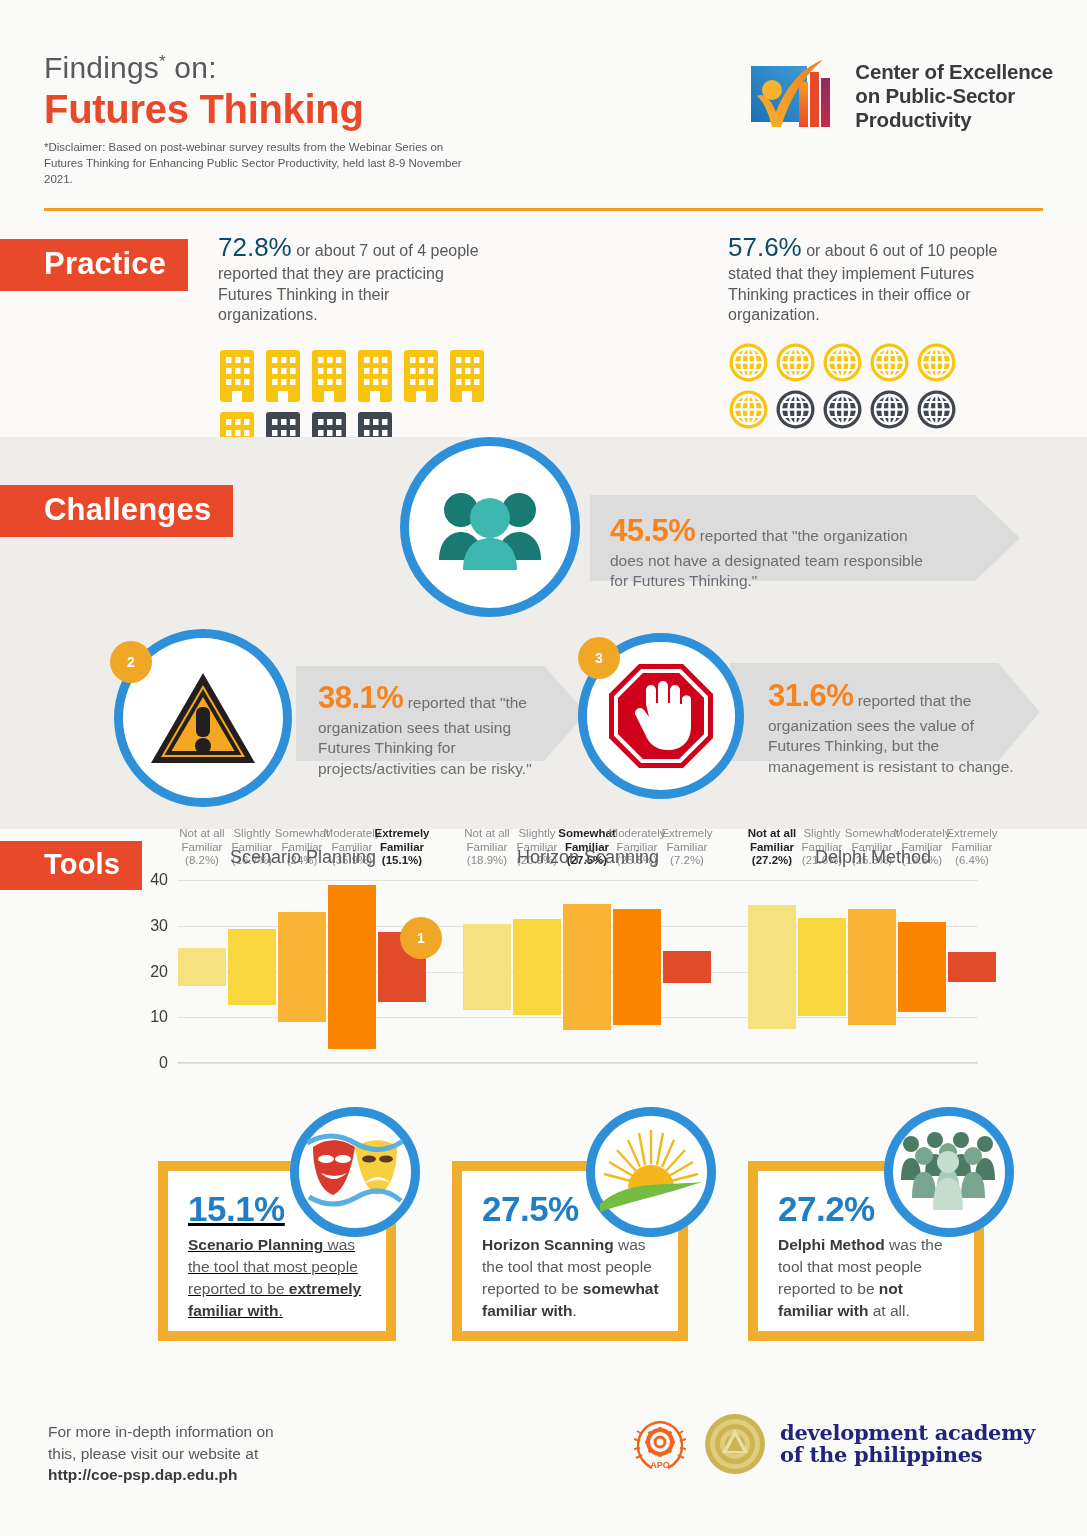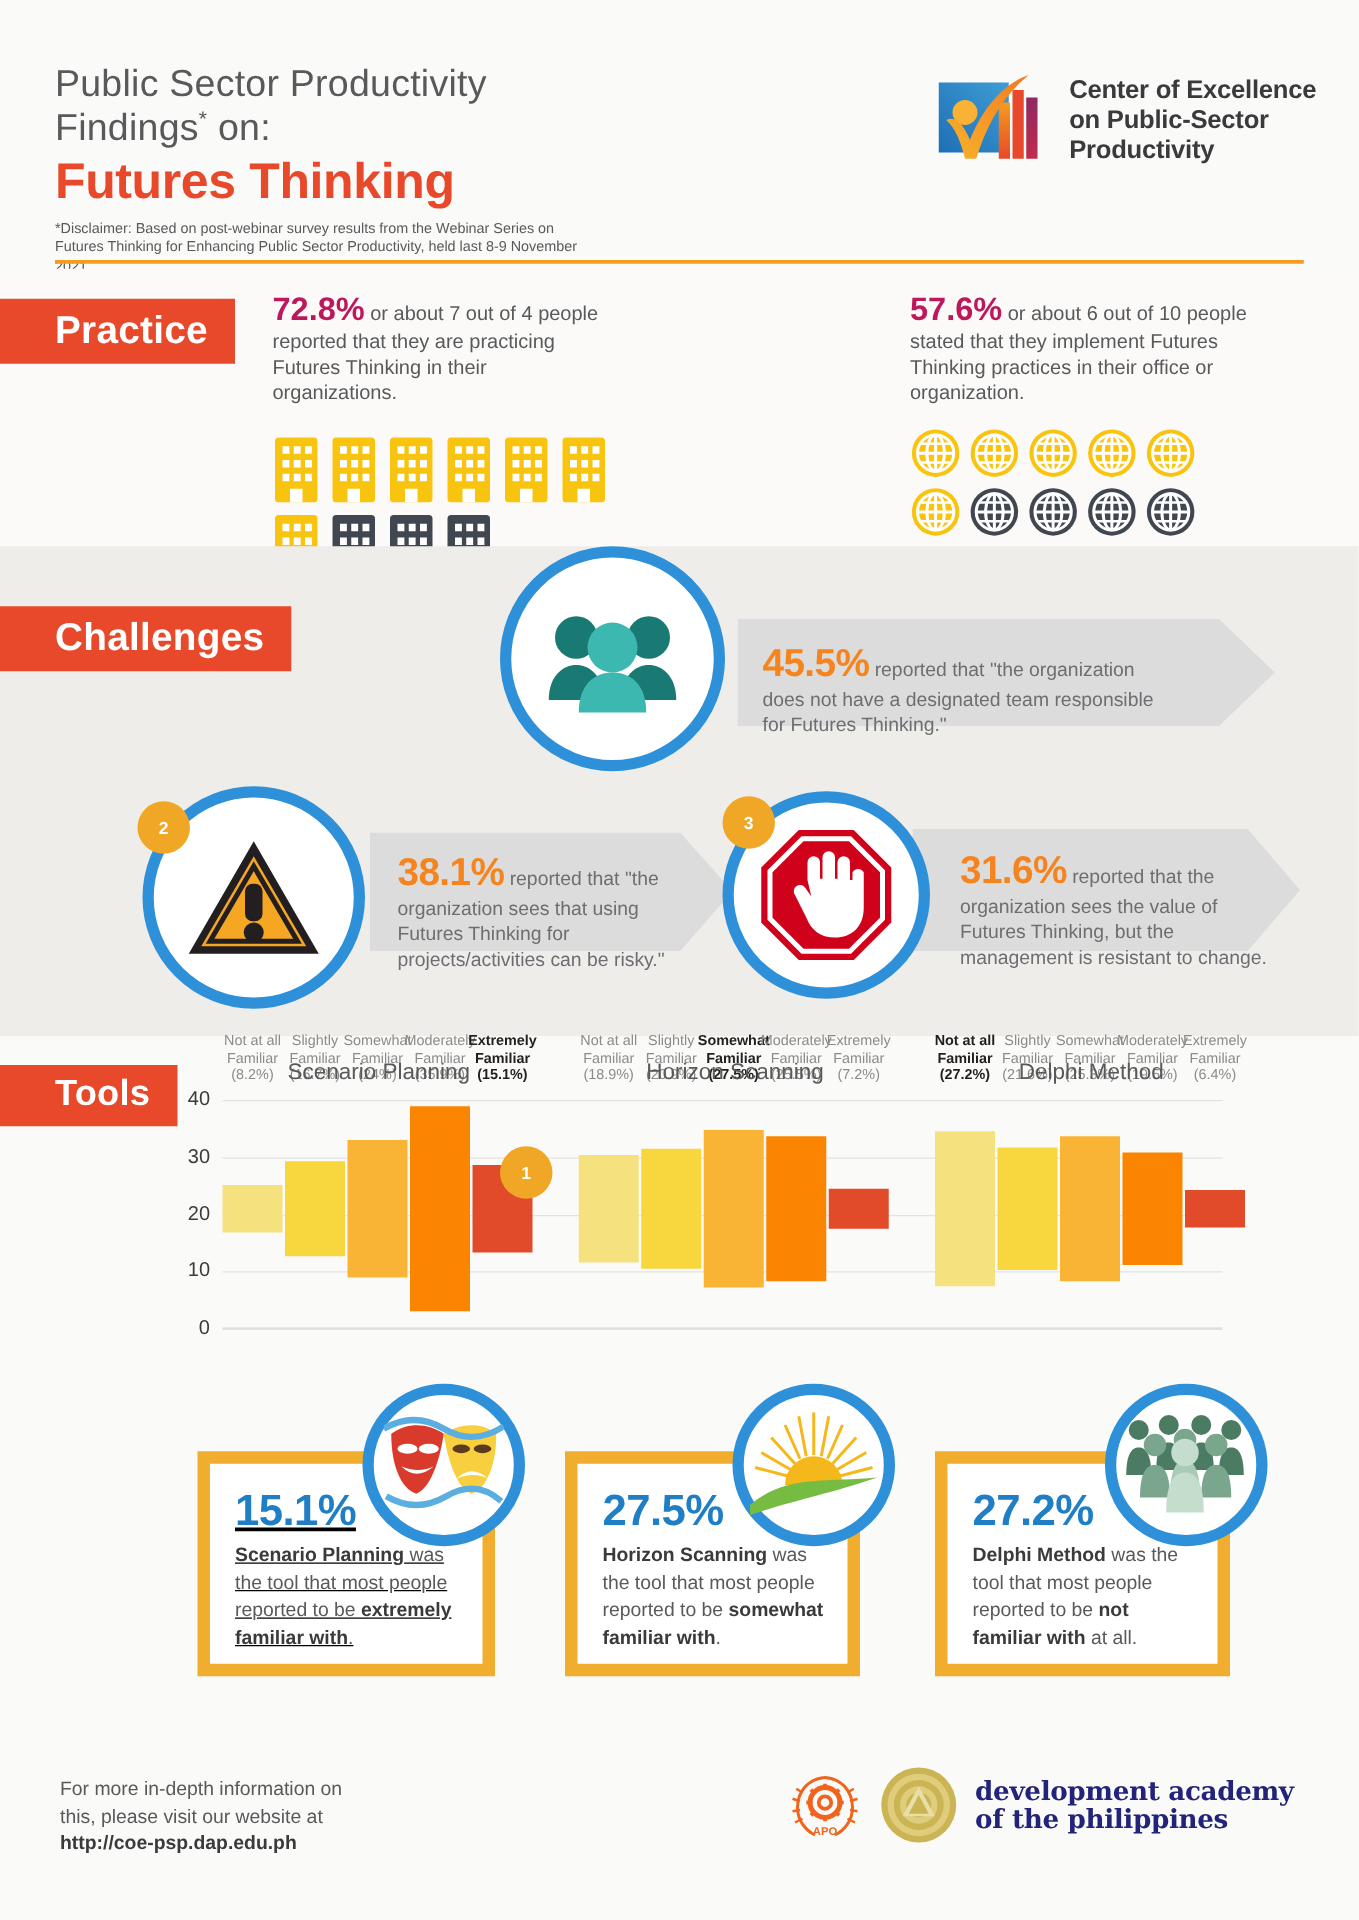--- a/index.html
+++ b/index.html
@@ -27,21 +27,21 @@
 
   
   .sec-label {
     position: absolute; left: 0; background: #e8492a; color: #fff;
     font-weight: bold; padding: 7px 22px 9px 44px; letter-spacing: .2px;
   }
 
   
   .practice { position: relative; height: 222px; background: #fbfaf8; }
   .stat-blk { position: absolute; }
-  .pct-blue { color: #be185d; font-weight: bold; font-size: 26px; }
+  .pct-blue { color: #0c4a6e; font-weight: normal; font-size: 26px; }
   .stat-text { font-size: 16px; color: #58595b; line-height: 1.28; }
   .icon-row { display: flex; gap: 8px; margin-top: 14px; flex-wrap: wrap; max-width: 420px; }
 
   .bldg { width: 38px; height: 54px; position: relative; }
   .globe { width: 41px; height: 41px; }
 
   
   .challenges { position: relative; height: 392px; background: #eeedea; }
   .circ {
     position: absolute; border-radius: 50%; background: #fff;
@@ -93,21 +93,20 @@
   .dap-text { font-family: "DejaVu Serif", serif; font-weight: bold; font-size: 21px;
               color: #22237a; line-height: 1.05; letter-spacing: -.3px; }
 </style>
 </head>
 <body>
 
 <div class="page">
 
   <div class="header">
     <div class="title-wrap">
-      <div class="title-line">Public  Sector Productivity</div>
       <div class="title-line"><span>Findings</span><sup>*</sup><span> on:</span></div>
       <div class="title-big">Futures Thinking</div>
       <div class="disclaimer">*Disclaimer: Based on post-webinar survey results from the Webinar Series on Futures Thinking for Enhancing Public Sector Productivity, held last 8-9 November 2021.</div>
     </div>
     <div class="hr-orange"></div>
 
     <div class="logo-block">
       <div class="logo-mark">
         <svg width="96" height="76" viewBox="0 0 96 76">
           <defs>
@@ -418,21 +417,21 @@
       <svg width="112" height="112" viewBox="0 0 112 112">
         <polygon points="34,4 78,4 108,34 108,78 78,108 34,108 4,78 4,34" fill="#d0021b"></polygon>
         <polygon points="37,11 75,11 101,37 101,75 75,101 37,101 11,75 11,37" fill="none" stroke="#fff" stroke-width="4"></polygon>
         <path d="M41 44 V30 a5 5 0 0 1 10 0 v13 h2 V26 a5 5 0 0 1 10 0 v17 h2 V30 a5 5 0 0 1 10 0 v14 h2 V38 a5 5 0 0 1 9 0 v28 c0 16-10 24-23 24 -12 0-19-6-23-16 l-9-18 a5 5 0 0 1 8-6 l5 7 Z" fill="#fff"></path>
       </svg>
     </div>
     <div class="badge" style="left:578px; top:200px;">3</div>
   </div>
 
   <div class="tools">
-    <div class="sec-label" style="top:23px;font-size:29px;">Tools</div>
+    <div class="sec-label" style="top:12px;font-size:29px;">Tools</div>
     <div class="chart-area" id="chart-area">
         <div class="gridline" style="top: 192px;"></div>
         <div class="ytick" style="top: 192px;">0</div>
         <div class="gridline" style="top: 146.286px;"></div>
         <div class="ytick" style="top: 146.286px;">10</div>
         <div class="gridline" style="top: 100.571px;"></div>
         <div class="ytick" style="top: 100.571px;">20</div>
         <div class="gridline" style="top: 54.8571px;"></div>
         <div class="ytick" style="top: 54.8571px;">30</div>
         <div class="gridline" style="top: 9.14286px;"></div>

